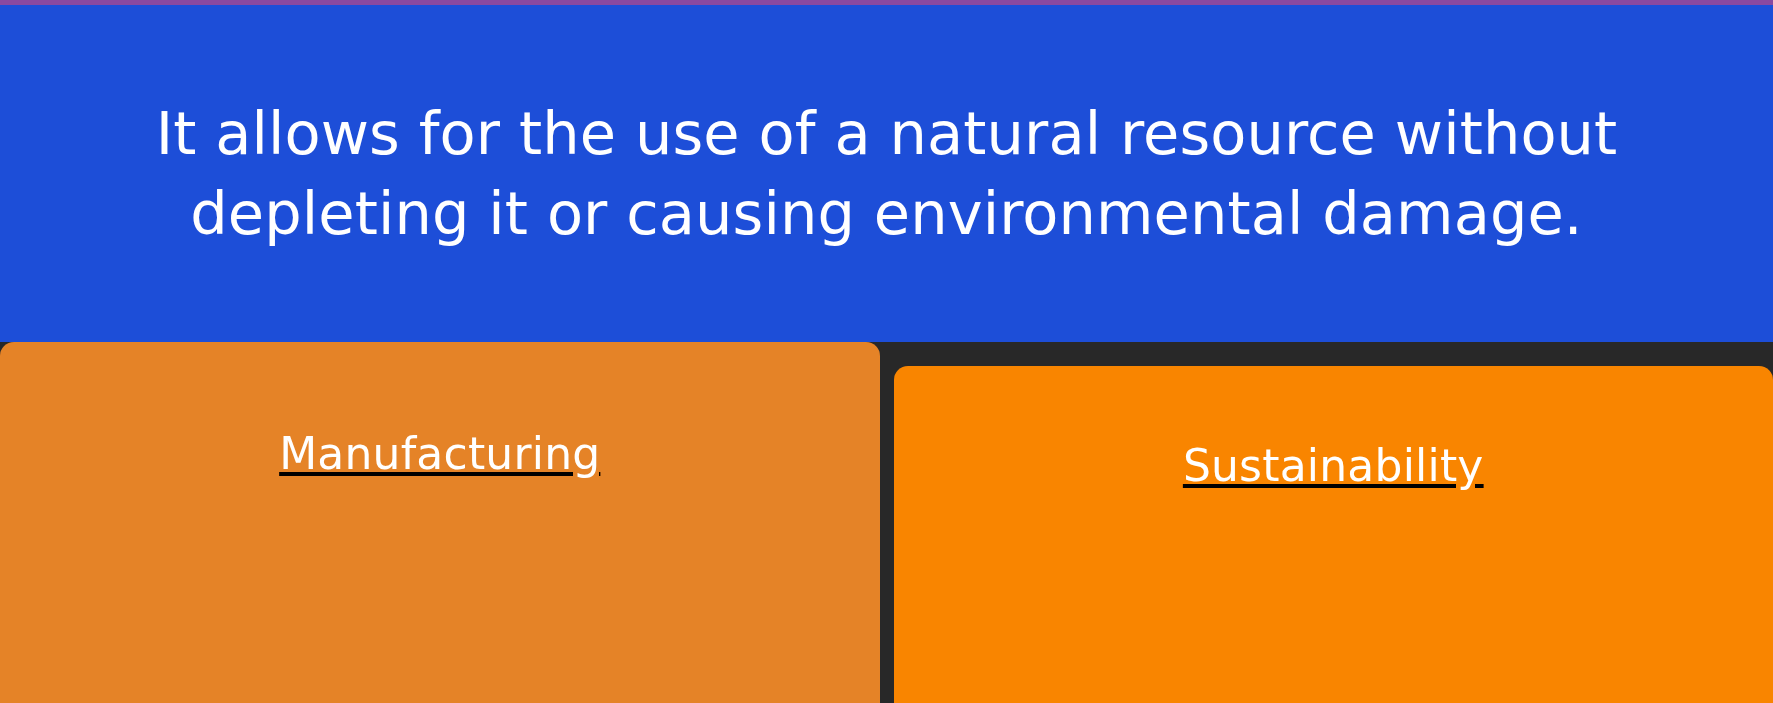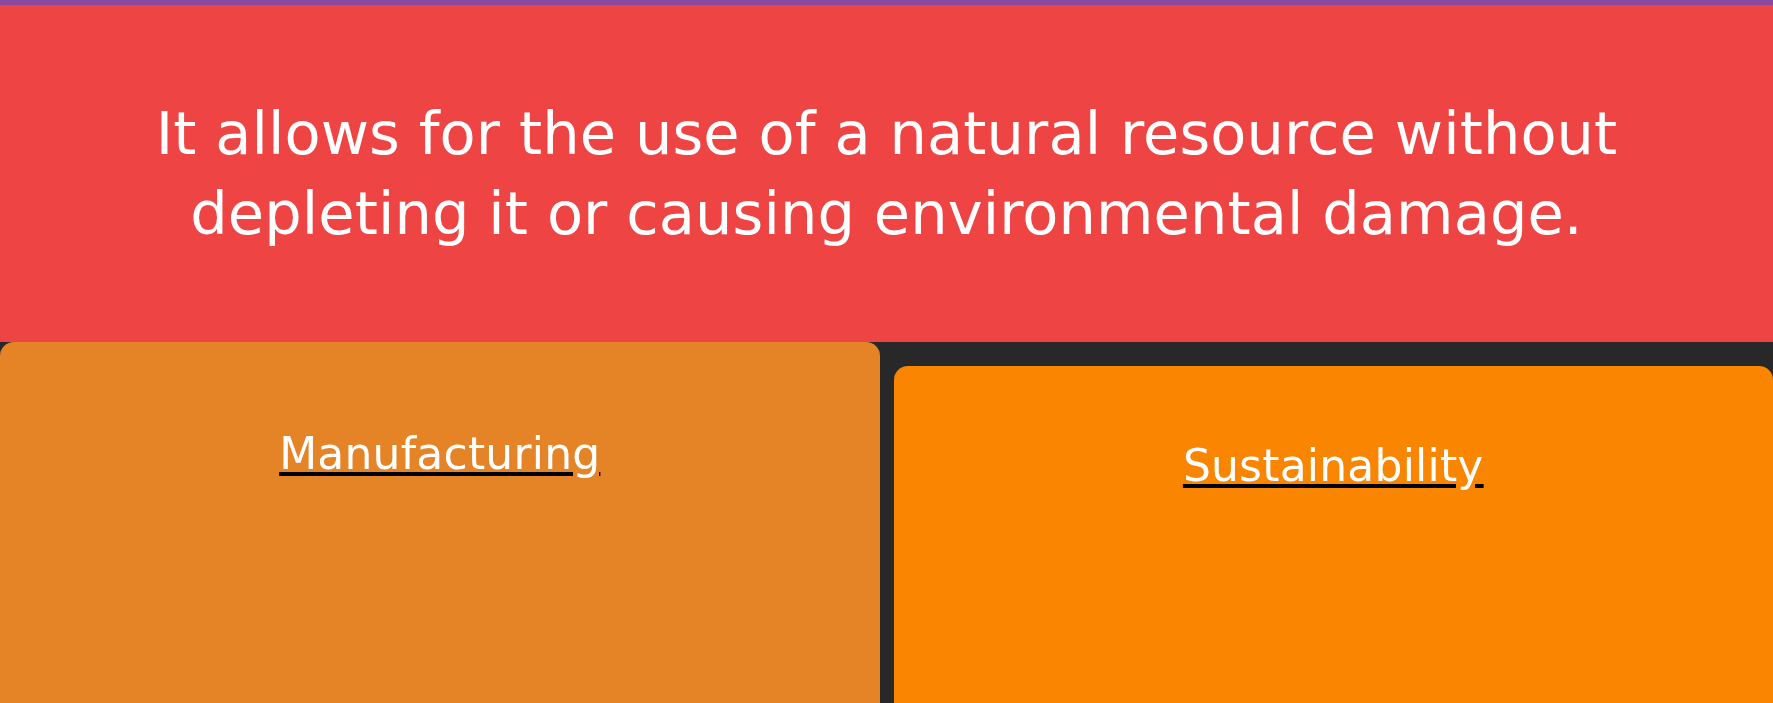--- a/index.html
+++ b/index.html
@@ -37,21 +37,21 @@
     left: 0;
     top: 0;
     height: 100%;
     background: #8a49a0;
   }
 
   
   .question-panel {
     flex: 0 0 auto;
     height: 337px;
-    background: #ef4444;
+    background: #1d4ed8;
     display: flex;
     align-items: center;
     justify-content: center;
     box-sizing: border-box;
     padding: 0 150px;
   }
   .question-text {
     color: #ffffff;
     font-size: 59px;
     line-height: 1.35;

